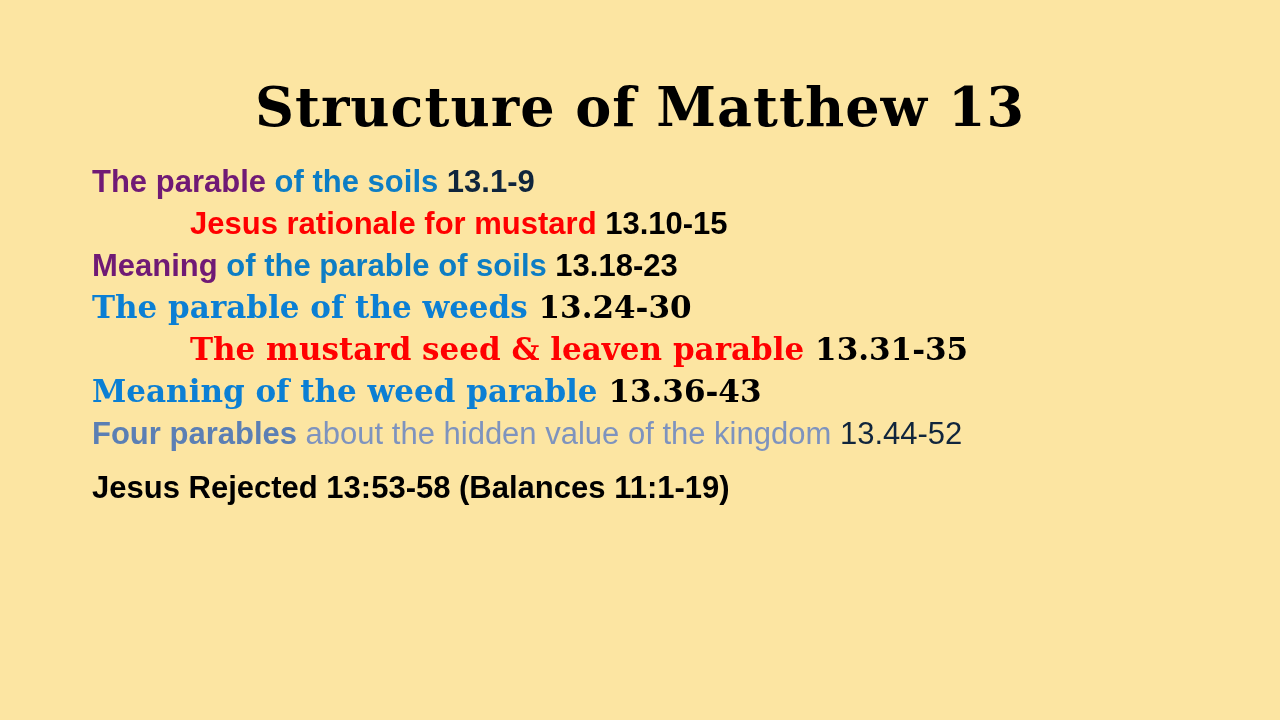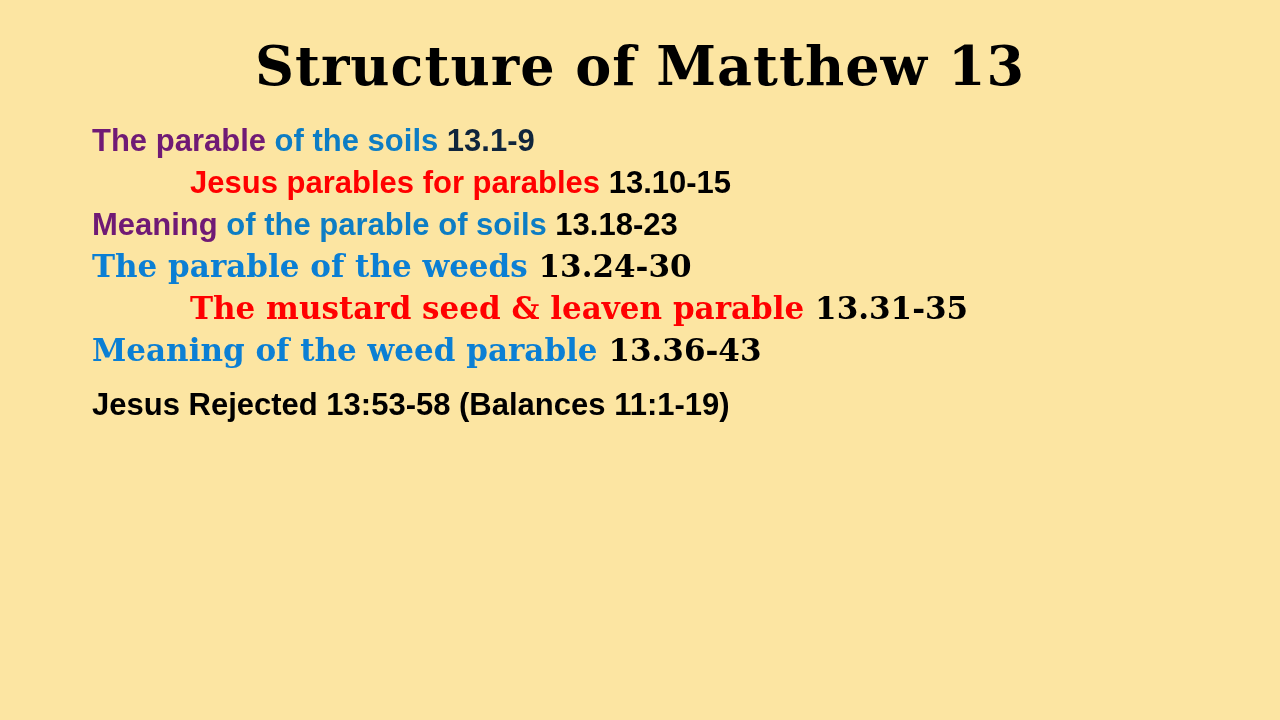--- a/index.html
+++ b/index.html
@@ -12,20 +12,21 @@
     background: #FCE5A2;
     font-family: "Liberation Sans", sans-serif;
     overflow: hidden;
   }
   .slide {
     position: relative;
     width: 1280px;
     height: 524px;
     background: #FCE5A2;
     box-sizing: border-box;
+    margin-top: 41px;
   }
   .slide-title {
     text-align: center;
     font-family: "DejaVu Serif", serif;
     font-weight: bold;
     font-size: 54px;
     color: #000000;
     letter-spacing: 1px;
     margin: 0;
     padding-top: 38px;
@@ -70,38 +71,41 @@
 
   <h1 class="slide-title">Structure of Matthew 13</h1>
 
   <div class="body-block">
 
     <p class="line">
       <span class="seg f-sans c-blue-dark">The parable</span><span class="seg f-sans c-blue"> of the soils </span><span class="seg f-sans ref-dark">13.1-9</span>
     </p>
 
     <p class="line indent">
-      <span class="seg f-sans c-red">Jesus parables for parables </span><span class="seg f-sans c-black">13.10-15</span>
+      <span class="seg f-sans c-red">Jesus rationale for mustard </span><span class="seg f-sans c-black">13.10-15</span>
     </p>
 
     <p class="line">
       <span class="seg f-sans c-blue-dark">Meaning</span><span class="seg f-sans c-blue"> of the parable of soils </span><span class="seg f-sans c-black">13.18-23</span>
     </p>
 
     <p class="line">
       <span class="seg f-serif c-blue-bright">The parable of the weeds </span><span class="seg f-serif c-black">13.24-30</span>
     </p>
 
     <p class="line indent">
       <span class="seg f-serif c-red">The mustard seed &amp; leaven parable </span><span class="seg f-serif c-black">13.31-35</span>
     </p>
 
     <p class="line">
       <span class="seg f-serif c-blue-bright">Meaning of the weed parable </span><span class="seg f-serif c-black">13.36-43</span>
     </p>
 
+    <p class="line">
+      <span class="seg f-sans c-slate">Four parables</span><span class="seg f-sans c-slate-light w-normal"> about the hidden value of the kingdom </span><span class="seg f-sans ref-dark w-normal">13.44-52</span>
+    </p>
 
     <p class="line" style="margin-top:14px;">
       <span class="seg f-sans c-black">Jesus Rejected 13:53-58 (Balances 11:1-19)</span>
     </p>
 
   </div>
 </div>
 
 </body></html>

